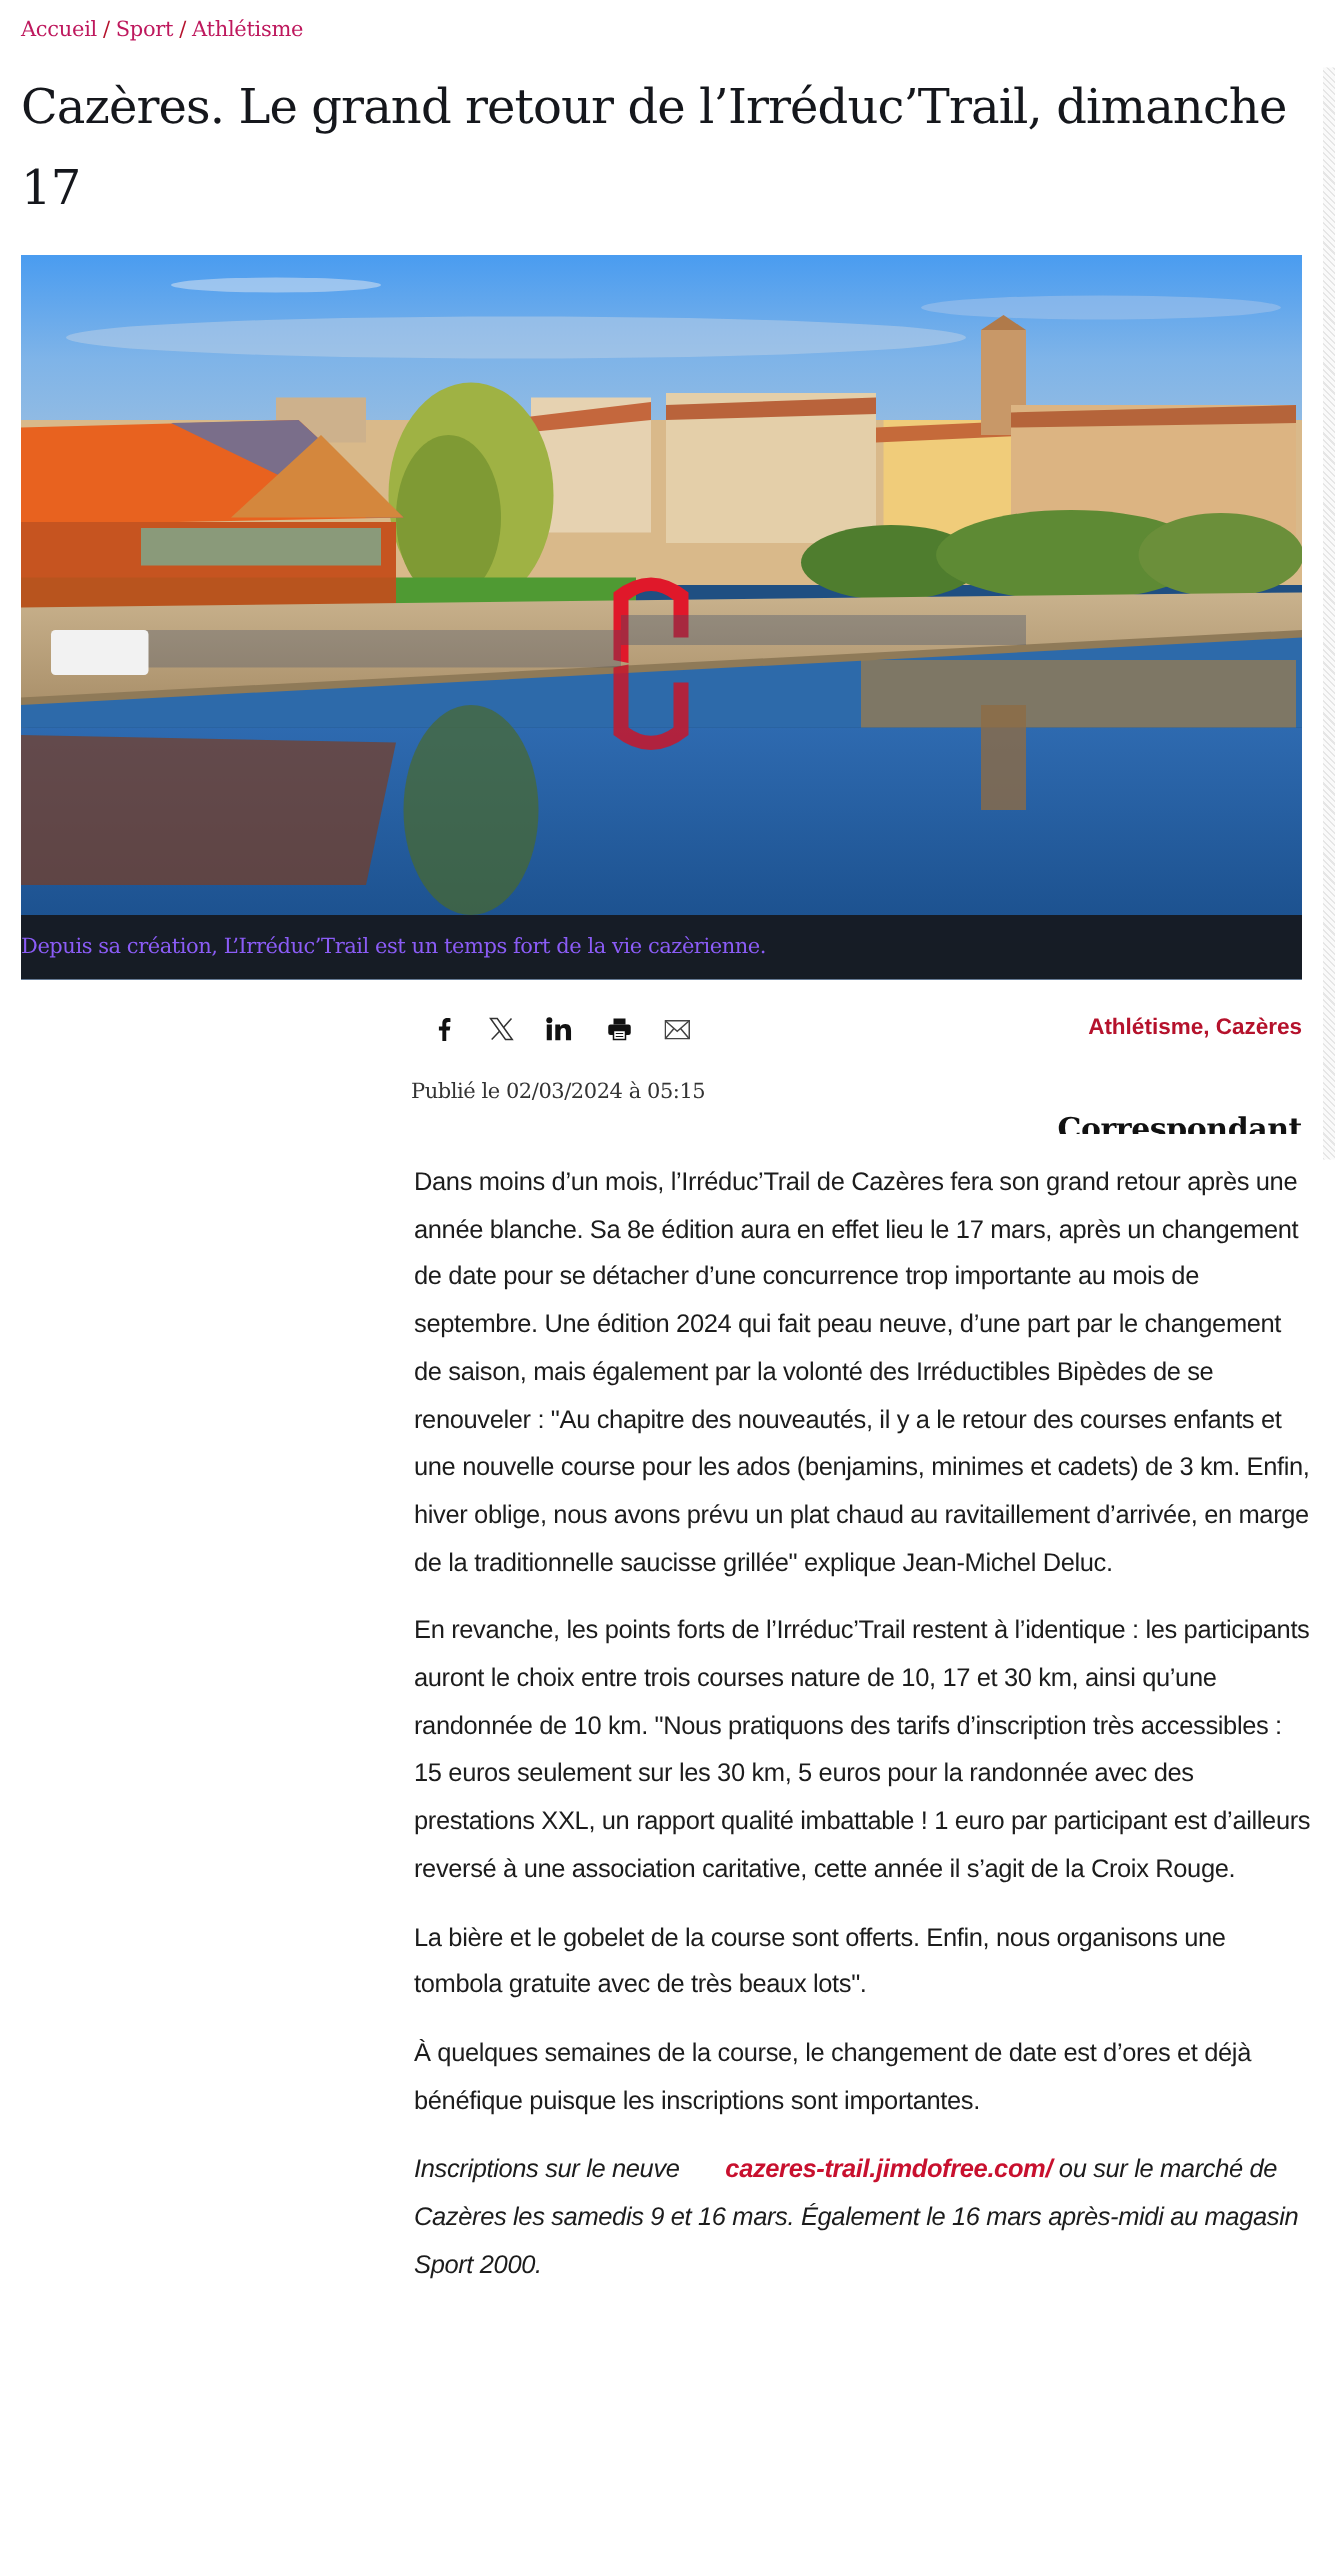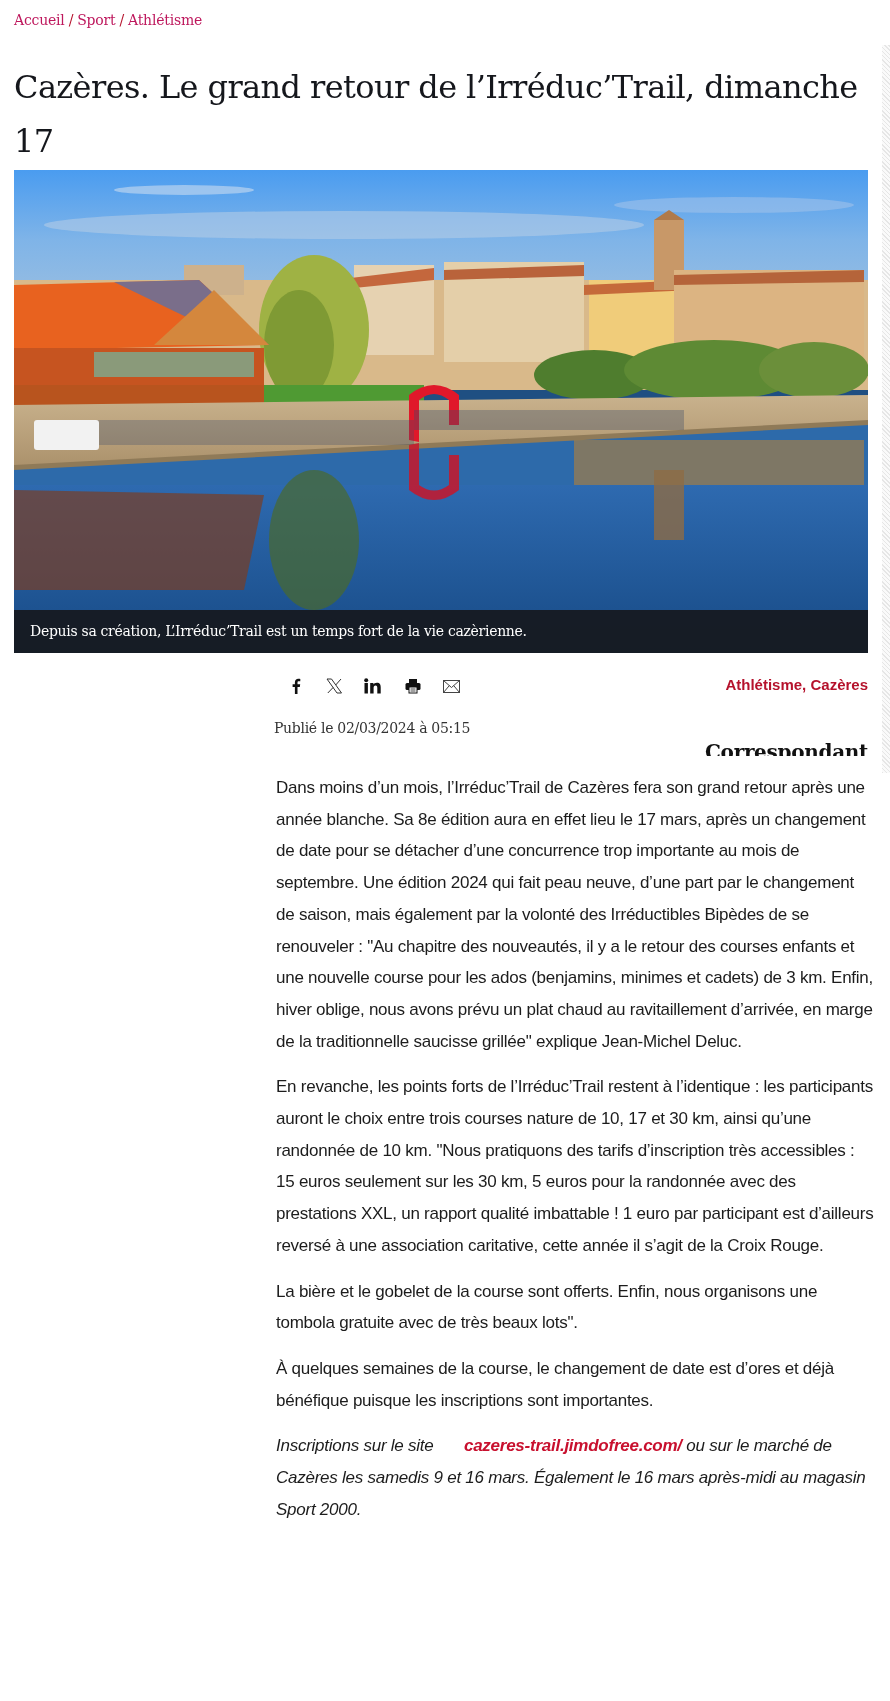--- a/index.html
+++ b/index.html
@@ -8,40 +8,40 @@
 
     .breadcrumb {
       position: absolute; left: 14px; top: 12px;
       font-family: "DejaVu Serif", serif; font-size: 14px; color: #b5122c;
       letter-spacing: -0.2px;
     }
     .breadcrumb a { color: #be185d; text-decoration: none; }
     .breadcrumb .sep { color: #b5122c; margin: 0 4px; }
 
     .title {
-      position: absolute; left: 14px; top: 60px; width: 850px;
+      position: absolute; left: 14px; top: 44px; width: 850px;
       font-family: "DejaVu Serif", serif; font-weight: normal;
       font-size: 32px; line-height: 54px; color: #15171c; letter-spacing: -0.6px;
     }
 
     .scrollbar {
       position: absolute; left: 882px; top: 45px; width: 8px; height: 728px;
       background: repeating-linear-gradient(45deg, #e6e6e6 0 1px, #fafafa 1px 3px);
     }
 
     .hero {
       position: absolute; left: 14px; top: 170px; width: 854px; height: 483px;
       overflow: hidden; background: #1f4f82;
     }
     .hero-photo { position: absolute; inset: 0; }
     .caption {
       position: absolute; left: 0; bottom: 0; width: 100%; height: 43px;
       background: rgba(22,26,33,0.96);
-      color: #ffffff; font-family: "DejaVu Serif", serif; font-size: 14px;
-      line-height: 43px; padding-left: 16px; letter-spacing: -0.3px;
+      color: #8b5cf6; font-family: "DejaVu Serif", serif; font-size: 14px;
+      line-height: 43px; letter-spacing: -0.3px;
     }
 
     .share-bar {
       position: absolute; left: 276px; top: 672px; height: 28px;
       display: flex; align-items: center; gap: 0;
     }
     .share-btn {
       width: 39px; height: 28px; display: flex; align-items: center; justify-content: center;
       cursor: pointer;
     }
@@ -207,14 +207,14 @@
 
 <div class="author-wrap">
   <div class="author">Correspondant</div>
 </div>
 
 <div class="article">
   <p>Dans moins d’un mois, l’Irréduc’Trail de Cazères fera son grand retour après une année blanche. Sa 8e édition aura en effet lieu le 17 mars, après un changement de date pour se détacher d’une concurrence trop importante au mois de septembre. Une édition 2024 qui fait peau neuve, d’une part par le changement de saison, mais également par la volonté des Irréductibles Bipèdes de se renouveler : "Au chapitre des nouveautés, il y a le retour des courses enfants et une nouvelle course pour les ados (benjamins, minimes et cadets) de 3 km. Enfin, hiver oblige, nous avons prévu un plat chaud au ravitaillement d’arrivée, en marge de la traditionnelle saucisse grillée" explique Jean-Michel Deluc.</p>
   <p>En revanche, les points forts de l’Irréduc’Trail restent à l’identique : les participants auront le choix entre trois courses nature de 10, 17 et 30 km, ainsi qu’une randonnée de 10 km. "Nous pratiquons des tarifs d’inscription très accessibles : 15 euros seulement sur les 30 km, 5 euros pour la randonnée avec des prestations XXL, un rapport qualité imbattable ! 1 euro par participant est d’ailleurs reversé à une association caritative, cette année il s’agit de la Croix Rouge.</p>
   <p>La bière et le gobelet de la course sont offerts. Enfin, nous organisons une tombola gratuite avec de très beaux lots".</p>
   <p>À quelques semaines de la course, le changement de date est d’ores et déjà bénéfique puisque les inscriptions sont importantes.</p>
-  <p class="italic"><span>Inscriptions sur le site </span><a href="#">cazeres-trail.jimdofree.com/</a><span> ou sur le marché de Cazères les samedis 9 et 16 mars. Également le 16 mars après-midi au magasin Sport 2000.</span></p>
+  <p class="italic"><span>Inscriptions sur le neuve </span><a href="#">cazeres-trail.jimdofree.com/</a><span> ou sur le marché de Cazères les samedis 9 et 16 mars. Également le 16 mars après-midi au magasin Sport 2000.</span></p>
 </div>
 
 </body></html>

